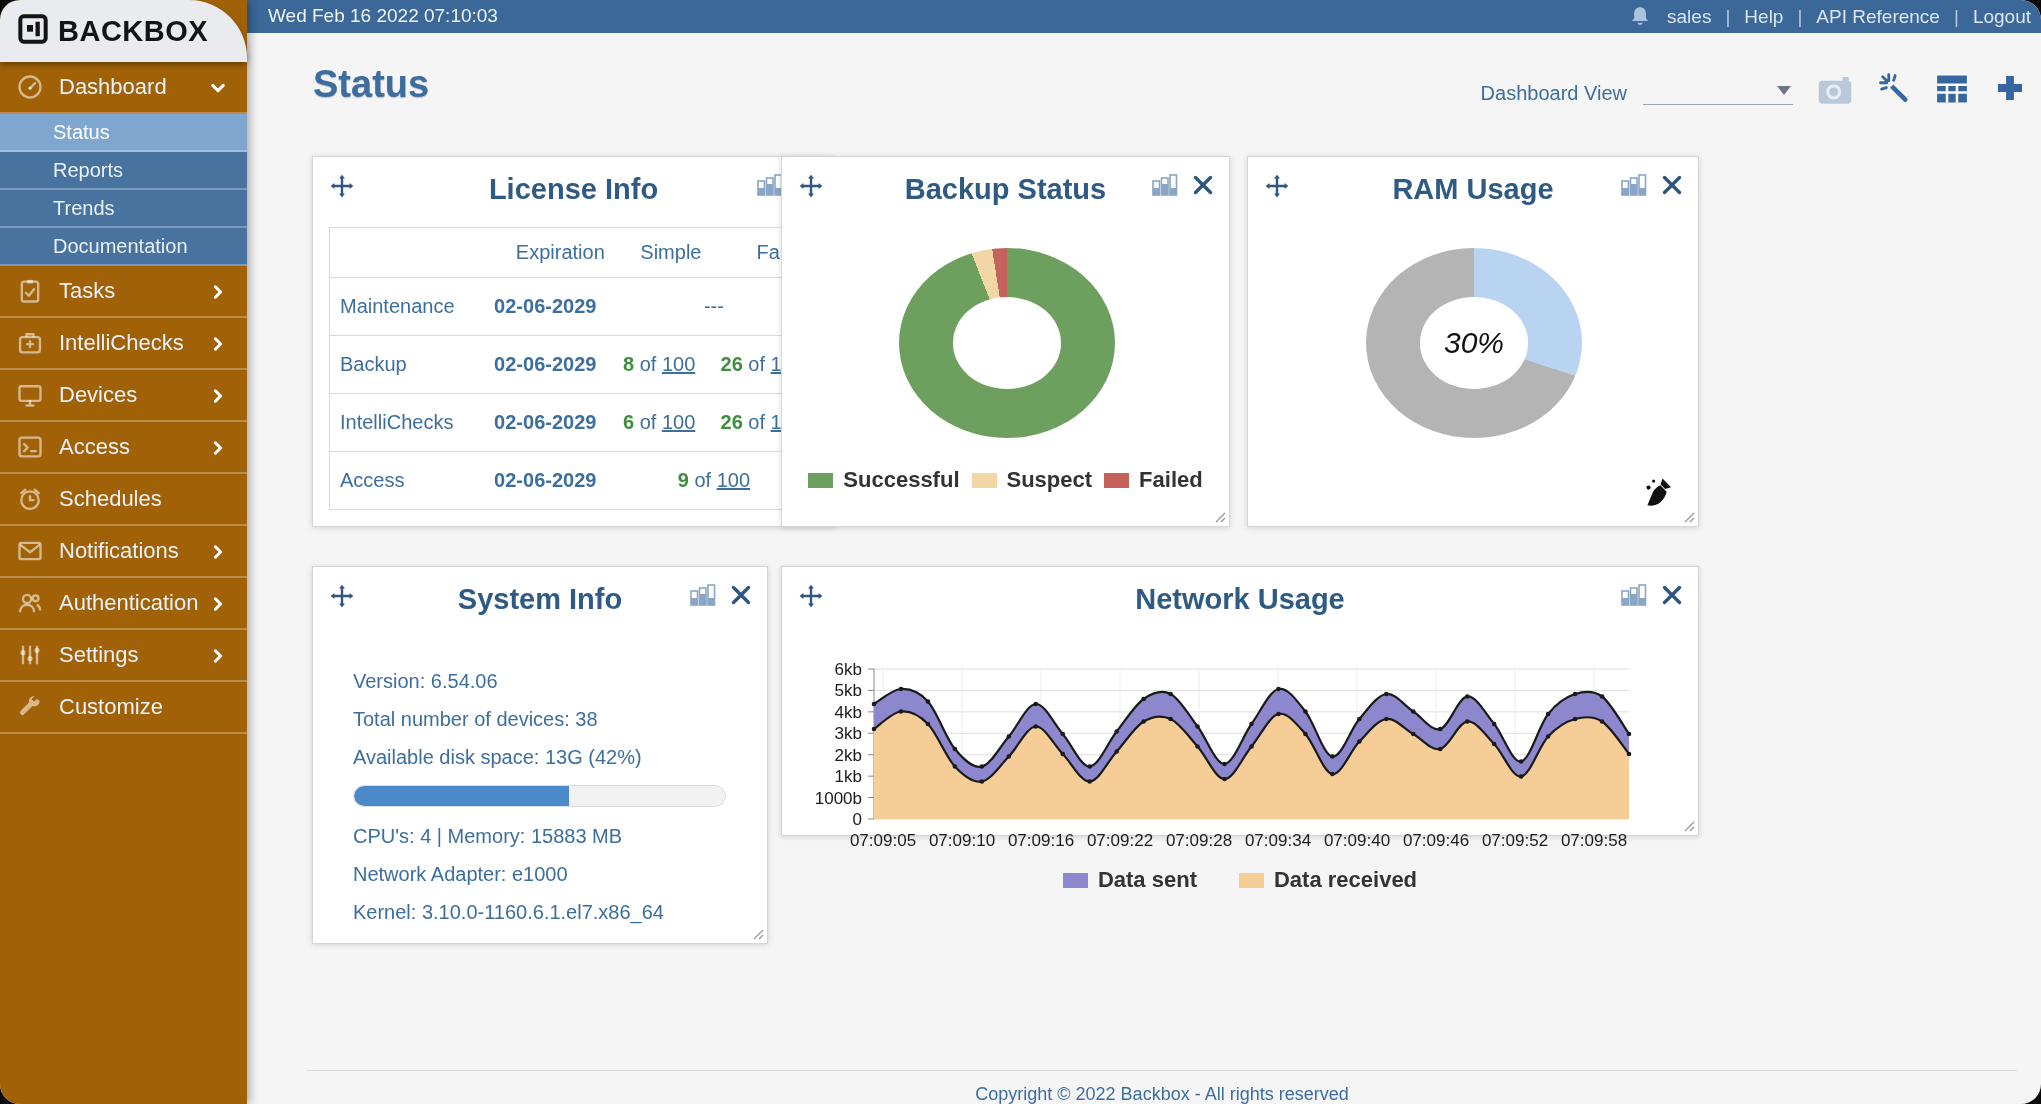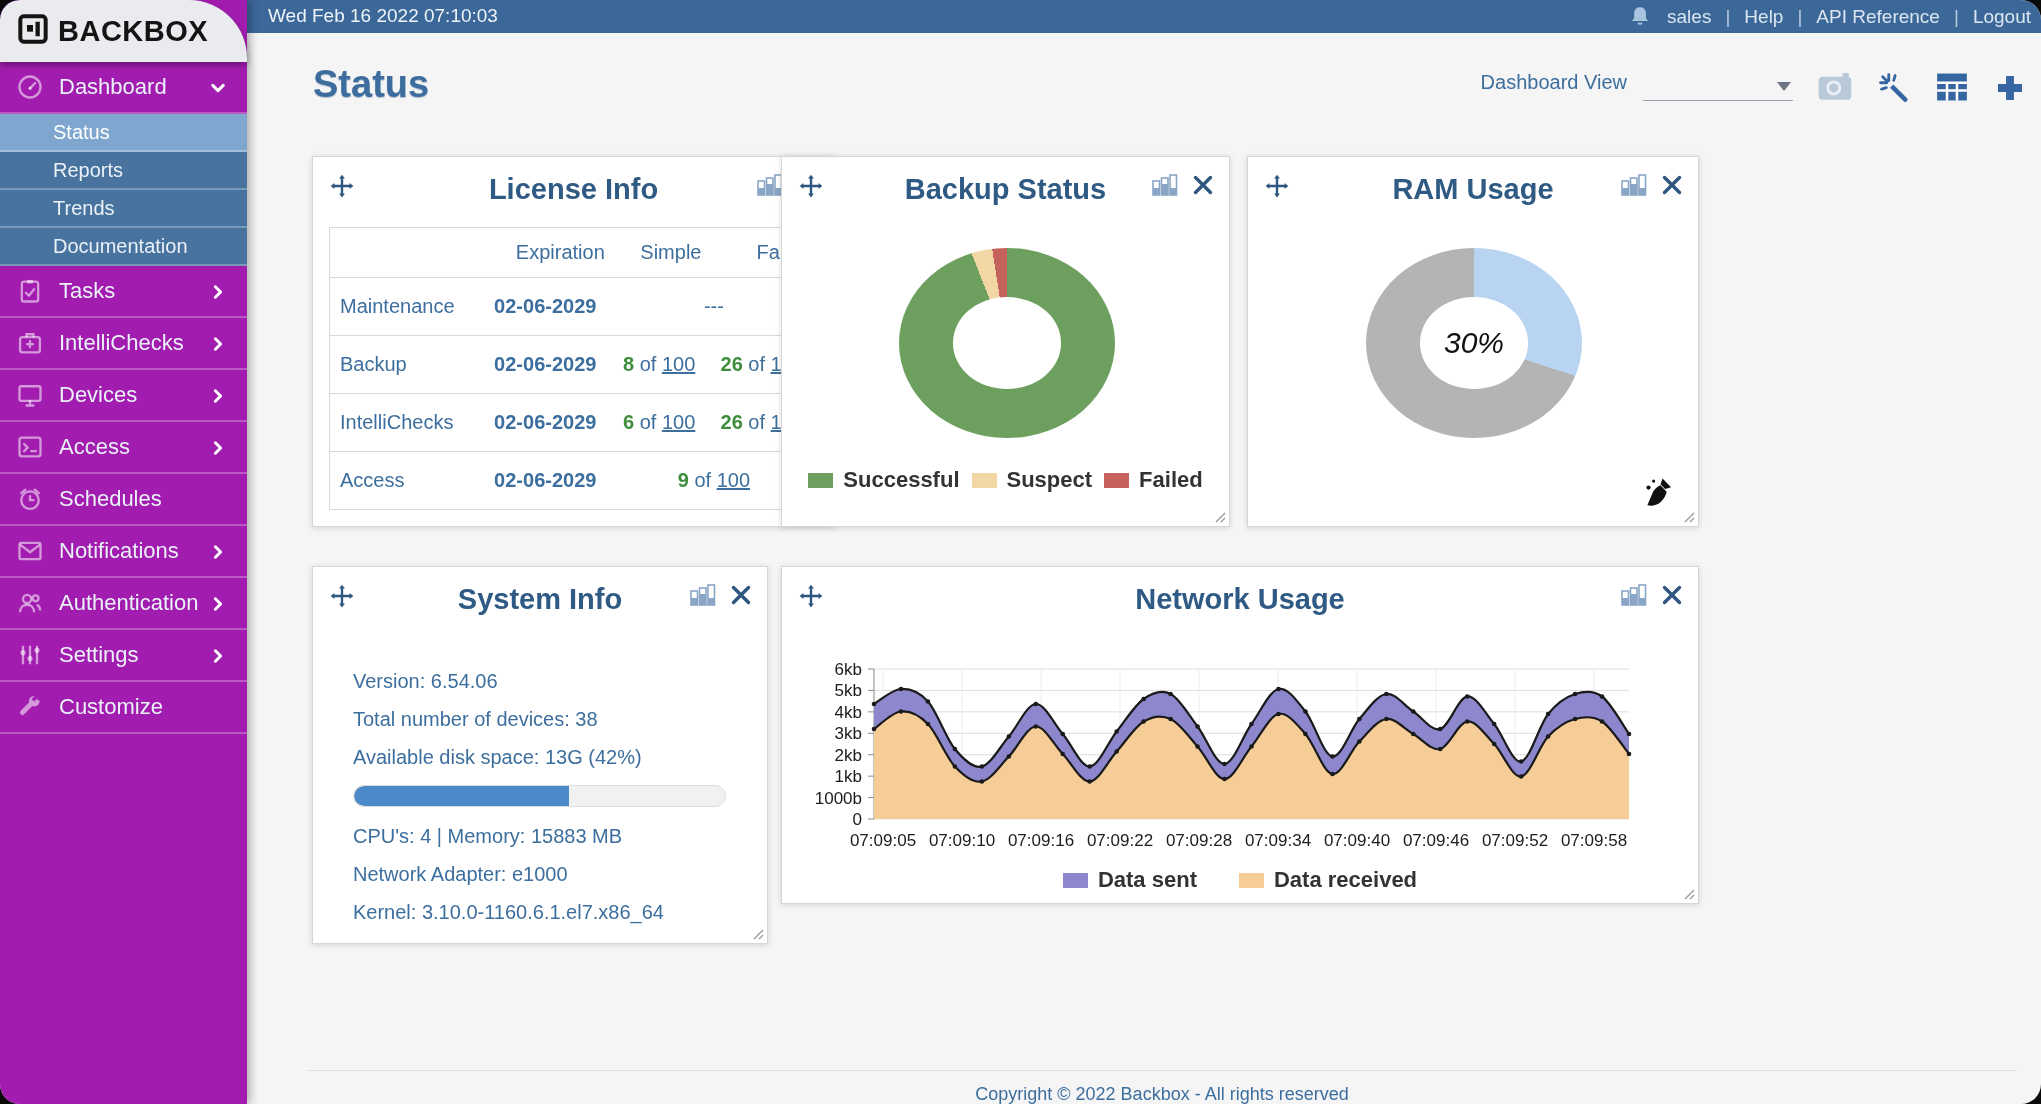--- a/index.html
+++ b/index.html
@@ -7,49 +7,49 @@
   .window{position:relative;width:2041px;height:1104px;background:#f5f5f6;border-radius:20px;overflow:hidden;}
 
   
   .topbar{position:absolute;left:0;top:0;right:0;height:33px;background:#3b6899;z-index:1;}
   .topbar .datetime{position:absolute;left:268px;top:5px;color:#eef3f8;font-size:19px;}
   .topbar-right{position:absolute;right:10px;top:0;height:33px;display:flex;align-items:center;gap:14px;color:#dbe6f1;font-size:19px;}
   .topbar-right .sep{color:#b9cadc;}
   .topbar-right a{color:#dbe6f1;text-decoration:none;}
 
   
-  .sidebar{position:absolute;left:0;top:0;width:247px;height:1104px;background:#a21caf;z-index:3;box-shadow:3px 0 9px rgba(0,0,0,.3);}
+  .sidebar{position:absolute;left:0;top:0;width:247px;height:1104px;background:#a16207;z-index:3;box-shadow:3px 0 9px rgba(0,0,0,.3);}
   .logo{height:62px;background:#e9ebee;border-radius:20px 58px 0 0;display:flex;align-items:center;padding-left:17px;gap:9px;box-shadow:0 3px 6px rgba(0,0,0,.35);position:relative;z-index:2;}
   .logo-text{font-size:29px;font-weight:800;color:#141414;letter-spacing:.5px;}
   .nav{margin-top:0;}
   .nav-item{display:flex;align-items:center;height:52px;padding:0 18px 0 15px;border-bottom:2px solid rgba(255,255,255,.28);color:#eaf1f8;font-size:22px;cursor:pointer;}
   .nav-icon{width:30px;height:30px;color:rgba(255,255,255,.55);display:flex;align-items:center;justify-content:center;}
   .nav-icon svg{width:28px;height:28px;}
   .nav-label{margin-left:14px;}
   .nav-chevron{margin-left:auto;width:20px;height:20px;color:#fff;}
   .nav-chevron svg{width:18px;height:18px;}
   .nav-sub .nav-item{height:38px;padding-left:53px;font-size:20px;background:#48739f;}
   .nav-sub .nav-item.active{background:#7ea6cf;color:#fff;}
 
   
   .main{position:absolute;left:247px;top:33px;right:0;bottom:0;}
   .page-title{margin:0;padding:30px 0 0 66px;font-size:38px;font-weight:700;color:#3d6d9e;text-shadow:0 1px 1px rgba(45,80,120,.35);}
-  .header-right{position:absolute;top:38px;right:14px;display:flex;align-items:flex-start;gap:24px;}
+  .header-right{position:absolute;top:38px;right:14px;display:flex;align-items:flex-end;gap:24px;}
   .view-label{color:#3c6e9e;font-size:20px;margin-right:-8px;}
   .view-select{position:relative;width:150px;height:30px;border-bottom:1px solid #98a5b3;cursor:pointer;}
   .view-select .caret{position:absolute;right:2px;top:11px;width:0;height:0;border-left:7px solid transparent;border-right:7px solid transparent;border-top:9px solid #6b7682;}
   .hicon{cursor:pointer;display:flex;align-items:center;}
 
   
   .widget{position:absolute;background:#fff;border:1px solid #d6d6d6;box-shadow:0 1px 6px rgba(0,0,0,.14);}
   .w-license{left:65px;top:123px;width:523px;height:371px;}
   .w-backup{left:534px;top:123px;width:449px;height:371px;}
   .w-ram{left:1000px;top:123px;width:452px;height:371px;}
   .w-system{left:65px;top:533px;width:456px;height:378px;}
-  .w-network{left:534px;top:533px;width:918px;height:338px;}
+  .w-network{left:534px;top:533px;width:918px;height:270px;}
   .widget-header{position:relative;height:60px;}
   .widget-title{position:absolute;left:0;right:0;top:16px;text-align:center;font-size:29px;font-weight:600;color:#2f5a84;}
   .move-icon{position:absolute;left:16px;top:16px;width:26px;height:26px;cursor:move;}
   .widget-icons{position:absolute;right:14px;top:16px;display:flex;align-items:center;gap:12px;}
   .widget-icons .wicon{cursor:pointer;display:flex;align-items:center;}
   .resize-handle{position:absolute;right:3px;bottom:3px;width:14px;height:14px;cursor:nwse-resize;}
 
   
   table.license{border-collapse:collapse;margin:10px 16px 0;width:calc(100% - 32px);font-size:20px;border:1px solid #d9d9d9;}
   table.license th{font-weight:400;color:#3c6e9e;padding:13px 6px;text-align:right;}

